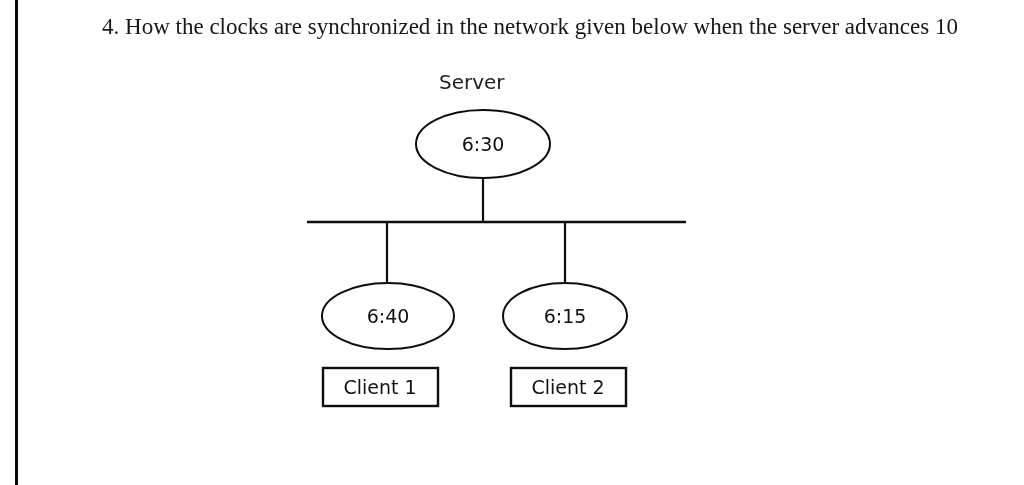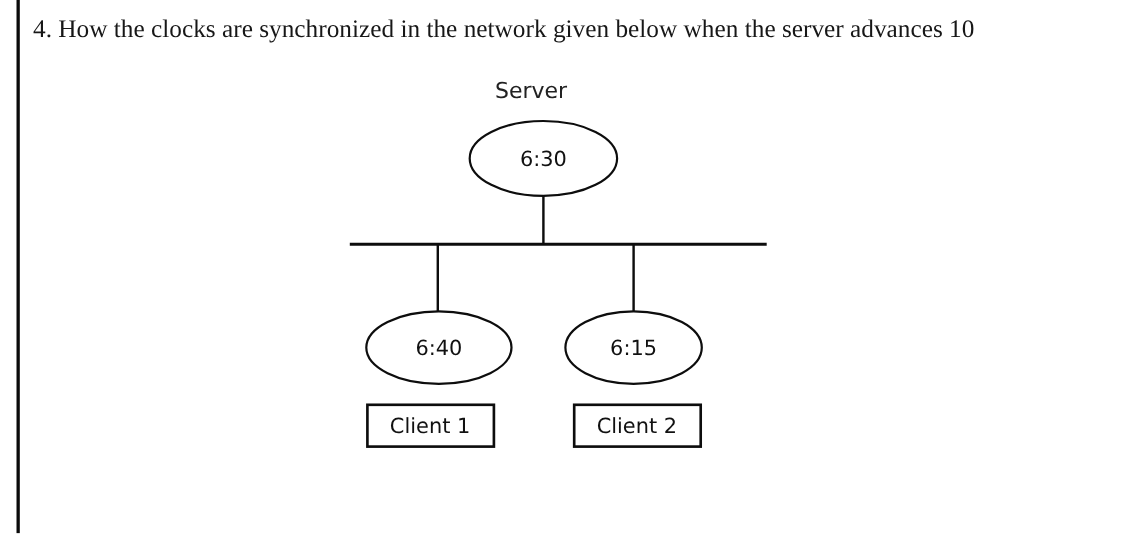--- a/index.html
+++ b/index.html
@@ -8,20 +8,21 @@
     padding: 0;
     background: #ffffff;
   }
   #page {
     position: relative;
     width: 1024px;
     height: 485px;
     background: #ffffff;
     overflow: hidden;
     font-family: "Liberation Sans", sans-serif;
+    text-align: center;
   }
 
   
   #margin-rule {
     position: absolute;
     left: 15px;
     top: 0px;
     width: 3px;
     height: 485px;
     background: #0a0a0a;
@@ -37,21 +38,21 @@
     font-size: 23px;
     line-height: 30px;
     color: #171717;
     white-space: nowrap;
     overflow: hidden;
   }
 
   
   #diagram {
     position: absolute;
-    left: 12px;
+    left: 1px;
     top: 0;
     width: 948px;
     height: 485px;
   }
   #diagram svg {
     display: block;
   }
 
   .node-text {
     font-family: "DejaVu Sans", "Liberation Sans", sans-serif;

